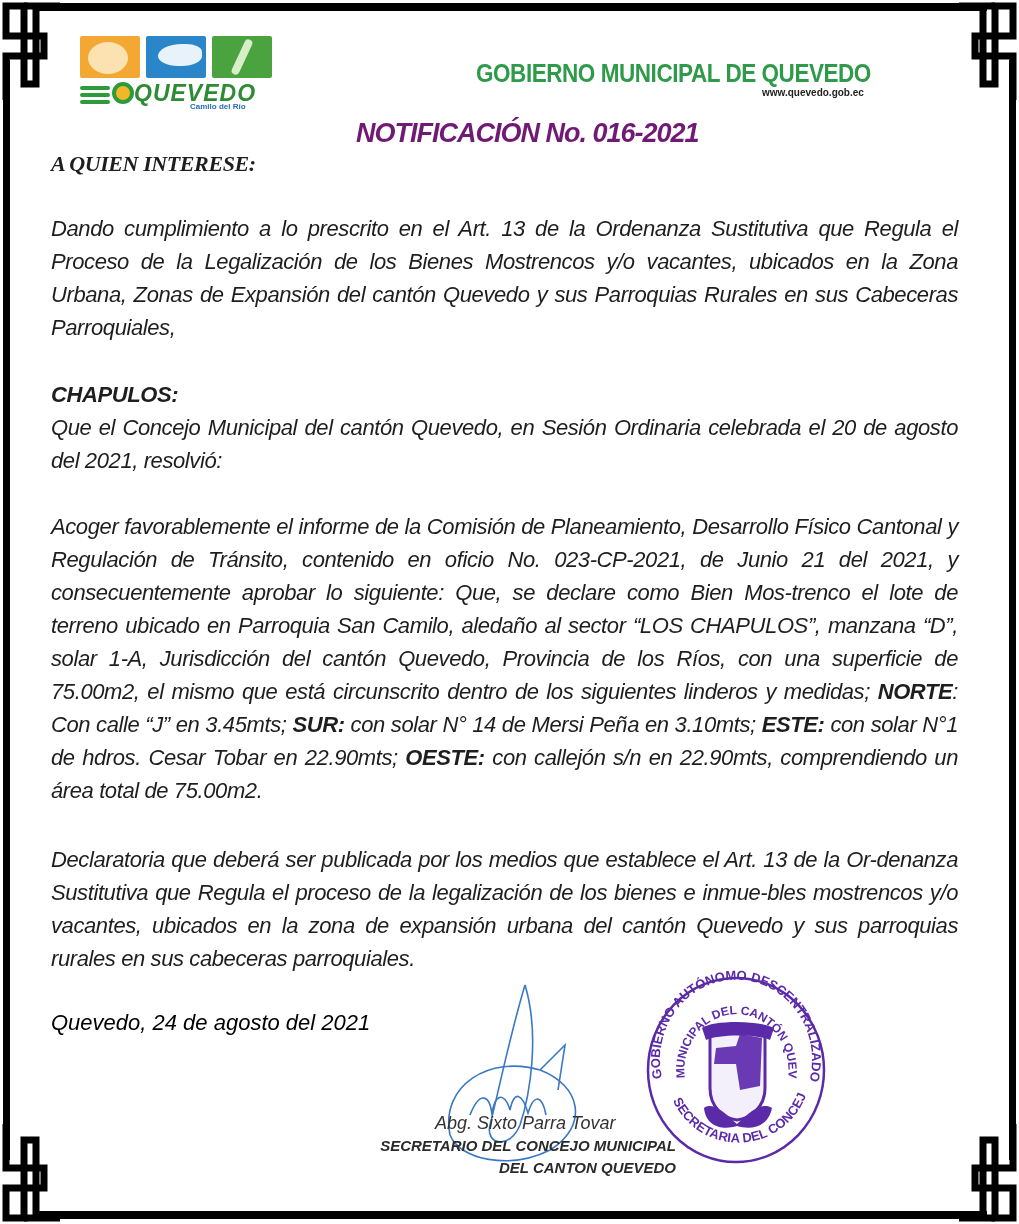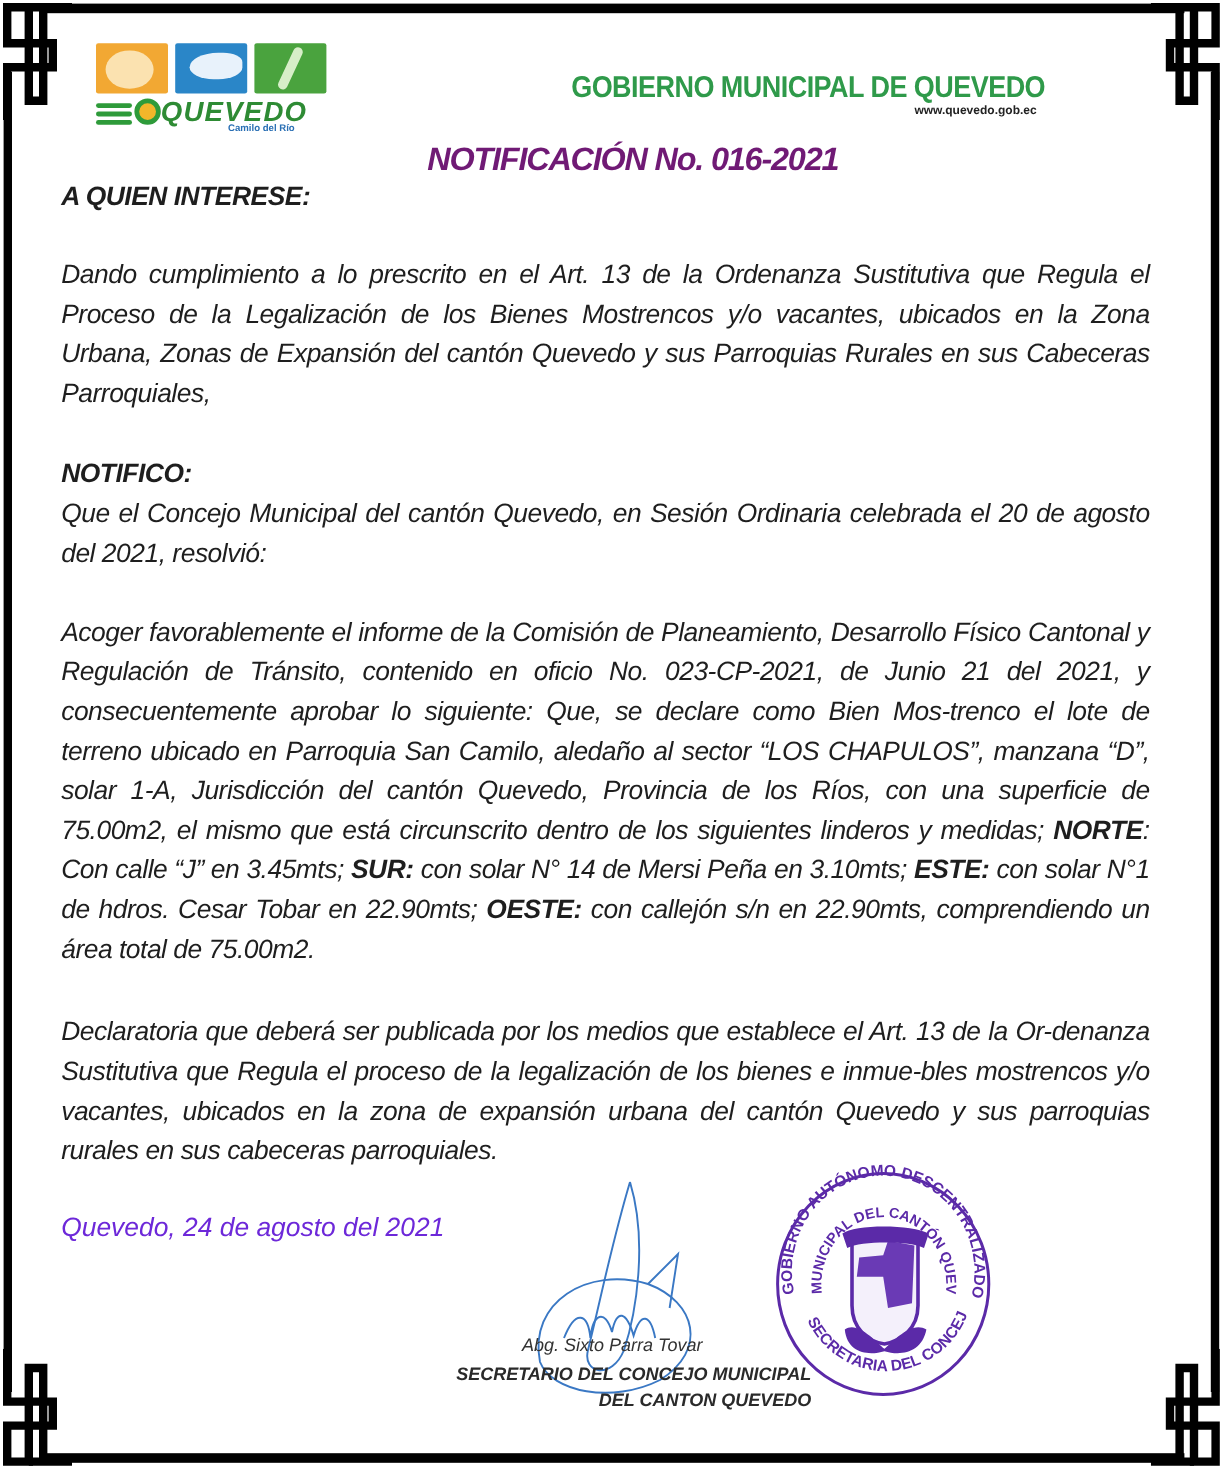--- a/index.html
+++ b/index.html
@@ -29,23 +29,23 @@
   .gov-title { position: absolute; left: 476px; top: 59px; font-size: 25px; font-weight: bold; color: #2f9a4a; letter-spacing: -0.5px; transform: scaleX(0.9); transform-origin: left; white-space: nowrap; }
   .gov-url { position: absolute; left: 762px; top: 87px; font-size: 10px; font-weight: bold; color: #222; }
 
   .notif-title { position: absolute; left: 356px; top: 118px; font-size: 27px; font-weight: bold; font-style: italic; color: #701a75; letter-spacing: -1px; white-space: nowrap; }
 
   
   .text { position: absolute; left: 51px; width: 907px; font-style: italic; font-size: 22px; line-height: 33px; text-align: justify; color: #1e1e1e; letter-spacing: -0.4px; }
   .bold { font-weight: bold; }
 
   
-  .date { position: absolute; left: 51px; top: 1010px; font-style: italic; font-size: 22px; color: #6d28d9; }
+  .date { position: absolute; left: 51px; top: 1010px; font-style: italic; font-size: 22px; color: #000000; }
   .signature { position: absolute; left: 430px; top: 975px; width: 180px; height: 190px; }
-  .sig-name { position: absolute; left: 435px; top: 1113px; font-style: italic; font-size: 15px; color: #333; }
+  .sig-name { position: absolute; left: 435px; top: 1113px; font-style: italic; font-size: 18px; color: #333; }
   .sig-role { position: absolute; left: 356px; top: 1135px; width: 320px; text-align: right; font-weight: bold; font-style: italic; font-size: 15px; line-height: 22px; color: #2a2a2a; }
   .stamp { position: absolute; left: 640px; top: 968px; width: 190px; height: 200px; }
 </style>
 </head>
 <body>
 
 <div>
 
   <div class="frame-line" style="left:34px; top:3px; width:953px; height:8px;"></div>
   <div class="frame-line" style="left:34px; top:1211px; width:953px; height:8px;"></div>
@@ -95,25 +95,25 @@
     <div class="logo-text">QUEVEDO</div>
   </div>
   <div class="logo-sub">Camilo del Río</div>
 </div>
 
 <div class="gov-title">GOBIERNO MUNICIPAL DE QUEVEDO</div>
 <div class="gov-url">www.quevedo.gob.ec</div>
 
 <div class="notif-title">NOTIFICACIÓN No. 016-2021</div>
 
-<div class="text bold" style="top:147px;">A QUIEN INTERESE:</div>
+<div class="text bold" style="top:147px;font-family:Liberation Serif, serif;">A QUIEN INTERESE:</div>
 
 <div class="text" style="top:212px;">Dando cumplimiento a lo prescrito en el Art. 13 de la Ordenanza Sustitutiva que Regula el Proceso de la Legalización de los Bienes Mostrencos y/o vacantes, ubicados en la Zona Urbana, Zonas de Expansión del cantón Quevedo y sus Parroquias Rurales en sus Cabeceras Parroquiales,</div>
 
-<div class="text bold" style="top:378px;">NOTIFICO:</div>
+<div class="text bold" style="top:378px;">CHAPULOS:</div>
 <div class="text" style="top:411px;">Que el Concejo Municipal del cantón Quevedo, en Sesión Ordinaria celebrada el 20 de agosto del 2021, resolvió:</div>
 
 <div class="text" style="top:510px;"><span>Acoger favorablemente el informe de la Comisión de Planeamiento, Desarrollo Físico Cantonal y Regulación de Tránsito, contenido en oficio No. 023-CP-2021, de Junio 21 del 2021, y consecuentemente aprobar lo siguiente: Que, se declare como Bien Mos-trenco el lote de terreno ubicado en Parroquia San Camilo, aledaño al sector “LOS CHAPULOS”, manzana “D”, solar 1-A, Jurisdicción del cantón Quevedo, Provincia de los Ríos, con una superficie de 75.00m2, el mismo que está circunscrito dentro de los siguientes linderos y medidas; </span><span class="bold">NORTE</span><span>: Con calle “J” en 3.45mts; </span><span class="bold">SUR:</span><span> con solar N° 14 de Mersi Peña en 3.10mts; </span><span class="bold">ESTE:</span><span> con solar N°1 de hdros. Cesar Tobar en 22.90mts; </span><span class="bold">OESTE:</span><span> con callejón s/n en 22.90mts, comprendiendo un área total de 75.00m2.</span></div>
 
 <div class="text" style="top:843px;">Declaratoria que deberá ser publicada por los medios que establece el Art. 13 de la Or-denanza Sustitutiva que Regula el proceso de la legalización de los bienes e inmue-bles mostrencos y/o vacantes, ubicados en la zona de expansión urbana del cantón Quevedo y sus parroquias rurales en sus cabeceras parroquiales.</div>
 
 <div class="date">Quevedo, 24 de agosto del 2021</div>
 
 <svg class="signature" viewBox="0 0 180 190">
   <g fill="none" stroke="#3a78c4" stroke-width="1.6">

